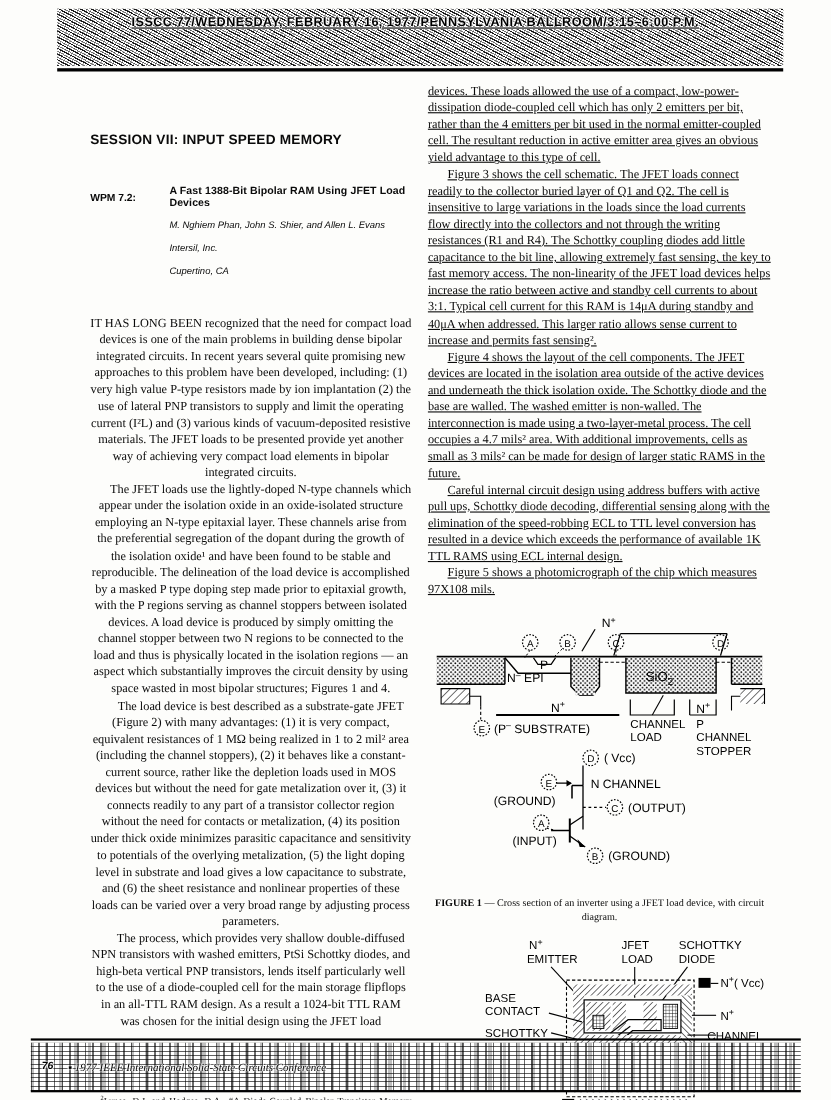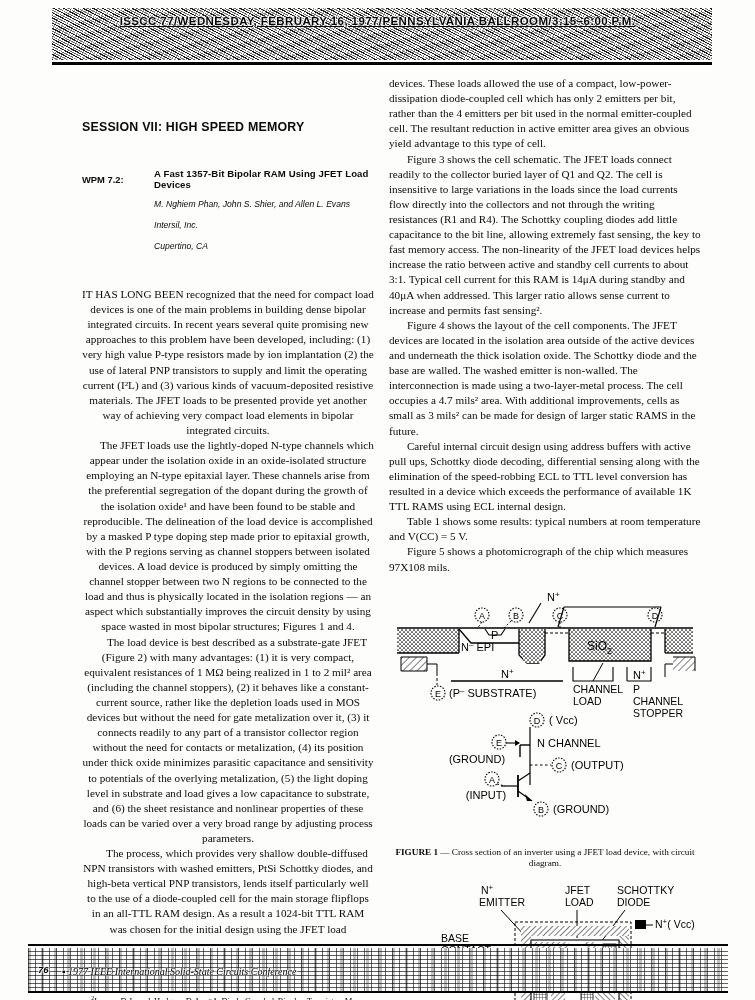--- a/index.html
+++ b/index.html
@@ -95,21 +95,21 @@
     margin-top:36px;
   }
   .body-text p { margin:0; text-indent:1.6em; }
   .body-text p.noindent { text-indent:0; }
   sup { font-size:.68em; vertical-align:super; line-height:0; }
 
   .fn-rule { width:132px; height:1px; background:#000; margin:14px 0 7px 0; }
   .footnotes { font-size:8.5px; line-height:1.3; text-align:justify; }
   .footnotes p { margin:0 0 4px 0; text-indent:1.1em; }
 
-  .rcol-text { font-size:11.2px; line-height:1.35; }
+  .rcol-text { font-size:11.2px; line-height:1.35;text-decoration:underline; }
   .rcol-text p { margin:0; text-indent:1.6em; }
   .rcol-text p.noindent { text-indent:0; }
 
   
   .fig-wrap { position:relative; margin-top:10px; }
   .fig-caption {
     font-family:"Liberation Serif", serif;
     font-size:9.2px; text-align:center; line-height:1.25;
     margin-top:4px;
   }
@@ -123,25 +123,25 @@
 </head>
 <body>
 
 <div class="banner">
 </div>
 <div class="banner-text">ISSCC 77/WEDNESDAY, FEBRUARY 16, 1977/PENNSYLVANIA BALLROOM/3:15–6:00 P.M.</div>
 <div class="banner-rule"></div>
 
 <div class="col-left">
 
-  <div class="session-title">SESSION VII:  HIGH SPEED MEMORY</div>
+  <div class="session-title">SESSION VII:  INPUT SPEED MEMORY</div>
 
   <div class="paper-line">
     <div class="paper-code">WPM 7.2:</div>
-    <div class="paper-title">A Fast 1357-Bit Bipolar RAM Using JFET Load Devices</div>
+    <div class="paper-title">A Fast 1388-Bit Bipolar RAM Using JFET Load Devices</div>
   </div>
   <div class="byline">M. Nghiem Phan, John S. Shier, and Allen L. Evans</div>
   <div class="byline">Intersil, Inc.</div>
   <div class="byline">Cupertino, CA</div>
 
   <div class="body-text">
     <p class="noindent">IT HAS LONG BEEN recognized that the need for compact load devices is one of the main problems in building dense bipolar integrated circuits.  In recent years several quite promising new approaches to this problem have been developed, including: (1) very high value P-type resistors made by ion implantation (2) the use of lateral PNP transistors to supply and limit the operating current (I²L) and (3) various kinds of vacuum-deposited resistive materials.  The JFET loads to be presented provide yet another way of achieving very compact load elements in bipolar integrated circuits.</p>
     <p>The JFET loads use the lightly-doped N-type channels which appear under the isolation oxide in an oxide-isolated structure employing an N-type epitaxial layer.  These channels arise from the preferential segregation of the dopant during the growth of the isolation oxide¹ and have been found to be stable and reproducible.  The delineation of the load device is accomplished by a masked P type doping step made prior to epitaxial growth, with the P regions serving as channel stoppers between isolated devices.  A load device is produced by simply omitting the channel stopper between two N regions to be connected to the load and thus is physically located in the isolation regions — an aspect which substantially improves the circuit density by using space wasted in most bipolar structures; Figures 1 and 4.</p>
     <p>The load device is best described as a substrate-gate JFET (Figure 2) with many advantages: (1) it is very compact, equivalent resistances of 1 MΩ being realized in 1 to 2 mil² area (including the channel stoppers), (2) it behaves like a constant-current source, rather like the depletion loads used in MOS devices but without the need for gate metalization over it, (3) it connects readily to any part of a transistor collector region without the need for contacts or metalization, (4) its position under thick oxide minimizes parasitic capacitance and sensitivity to potentials of the overlying metalization, (5) the light doping level in substrate and load gives a low capacitance to substrate, and (6) the sheet resistance and nonlinear properties of these loads can be varied over a very broad range by adjusting process parameters.</p>
     <p>The process, which provides very shallow double-diffused NPN transistors with washed emitters, PtSi Schottky diodes, and high-beta vertical PNP transistors, lends itself particularly well to the use of a diode-coupled cell for the main storage flipflops in an all-TTL RAM design.  As a result a 1024-bit TTL RAM was chosen for the initial design using the JFET load</p>
@@ -153,21 +153,20 @@
     <p><sup>2</sup><span>Lynes, D.J. and Hodges, D.A., “A Diode-Coupled Bipolar Transistor Memory Cell”, ISSCC Digest of Technical Papers, p. 44-45; Feb., 1970.</span></p>
   </div>
 </div>
 
 <div class="col-right">
   <div class="rcol-text">
     <p class="noindent">devices.  These loads allowed the use of a compact, low-power-dissipation diode-coupled cell which has only 2 emitters per bit, rather than the 4 emitters per bit used in the normal emitter-coupled cell.  The resultant reduction in active emitter area gives an obvious yield advantage to this type of cell.</p>
     <p>Figure 3 shows the cell schematic.  The JFET loads connect readily to the collector buried layer of Q1 and Q2.  The cell is insensitive to large variations in the loads since the load currents flow directly into the collectors and not through the writing resistances (R1 and R4).  The Schottky coupling diodes add little capacitance to the bit line, allowing extremely fast sensing, the key to fast memory access.  The non-linearity of the JFET load devices helps increase the ratio between active and standby cell currents to about 3:1.  Typical cell current for this RAM is 14μA during standby and 40μA when addressed.  This larger ratio allows sense current to increase and permits fast sensing².</p>
     <p>Figure 4 shows the layout of the cell components.  The JFET devices are located in the isolation area outside of the active devices and underneath the thick isolation oxide.  The Schottky diode and the base are walled.  The washed emitter is non-walled.  The interconnection is made using a two-layer-metal process.  The cell occupies a 4.7 mils² area.  With additional improvements, cells as small as 3 mils² can be made for design of larger static RAMS in the future.</p>
     <p>Careful internal circuit design using address buffers with active pull ups, Schottky diode decoding, differential sensing along with the elimination of the speed-robbing ECL to TTL level conversion has resulted in a device which exceeds the performance of available 1K TTL RAMS using ECL internal design.</p>
-    <p>Table 1 shows some results: typical numbers at room temperature and V(CC) = 5 V.</p>
     <p>Figure 5 shows a photomicrograph of the chip which measures 97X108 mils.</p>
   </div>
 
   <div class="fig-wrap">
     <svg width="312" height="258" viewBox="0 0 312 258">
       <defs>
         <pattern id="dots" width="4" height="4" patternUnits="userSpaceOnUse">
           <rect width="4" height="4" fill="#fff"></rect>
           <circle cx="1" cy="1" r="0.85" fill="#000"></circle>
           <circle cx="3" cy="3" r="0.85" fill="#000"></circle>

